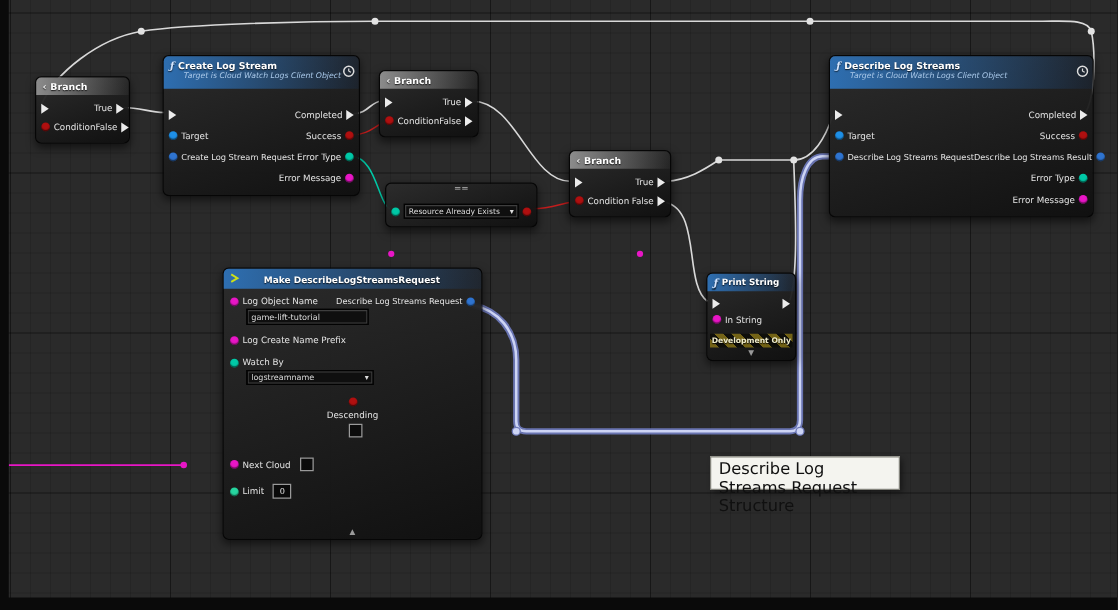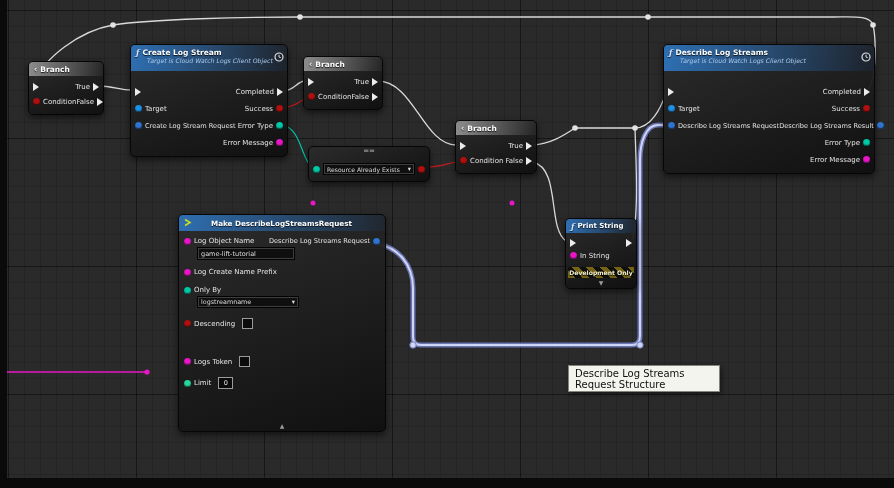--- a/index.html
+++ b/index.html
@@ -51,21 +51,21 @@
     font-size:6.1px;font-weight:bold;color:#efeccb;text-shadow:0 1px 1px #000;
     background:repeating-linear-gradient(45deg,rgba(190,160,20,.55) 0 5px,rgba(14,14,9,.92) 5px 10px);}
   .eqsign{text-align:center;font-size:7px;color:#b8b8b8;height:9px;line-height:9px;}
   .erow{display:flex;align-items:center;gap:3px;padding:2px 4px;height:22px;}
   .make{display:flex;flex-direction:column;}
   .mcontent{display:flex;flex-direction:column;padding-top:6px;}
   .mrow{display:flex;align-items:center;gap:3px;font-size:7px;padding:0 5px;white-space:nowrap;}
   .mrow .right{display:flex;align-items:center;gap:3px;margin-left:auto;}
   .indent{padding-left:18px;}
   .tooltip{position:absolute;z-index:3;background:#f4f4ef;border:1px solid #84847c;color:#101010;
-    font-size:10px;display:flex;align-items:center;padding:2px 6px;box-sizing:border-box;box-shadow:2px 2px 5px rgba(0,0,0,.45);}
+    font-size:13px;display:flex;align-items:flex-start;padding:2px 6px;box-sizing:border-box;box-shadow:2px 2px 5px rgba(0,0,0,.45);}
 </style>
 </head>
 <body>
 
 <div class="canvas">
 
   <svg class="wires" width="894" height="488">
 
     <path d="M868,91 C877,76 876,38 873,25 C870,15 852,17 834,17 L300,17 C246,17 151,19 113,25 C79,31 44,58 33,84" fill="none" stroke="#d9d9d9" stroke-width="1.3"></path>
     <path d="M99,86 C112,86 120,90 131,90" fill="none" stroke="#d9d9d9" stroke-width="1.3"></path>
@@ -267,36 +267,36 @@
       </div>
       <div class="mrow indent" style="margin-bottom:8px;">
         <input class="tbox" style="width: 90px;" readonly="" value="game-lift-tutorial">
       </div>
       <div class="mrow" style="margin-bottom:10px;">
         <span class="dot" style="background:var(--string)"></span>
         <span class="lbl">Log Create Name Prefix</span>
       </div>
       <div class="mrow" style="margin-bottom:2px;">
         <span class="dot" style="background:var(--enum)"></span>
-        <span class="lbl">Only By</span>
+        <span class="lbl">Watch By</span>
       </div>
       <div class="mrow indent" style="margin-bottom:10px;">
         <div class="ddown" style="width:102px;">
           <span>logstreamname</span>
           <span>▾</span>
         </div>
       </div>
-      <div class="mrow" style="margin-bottom:27px;">
+      <div class="mrow" style="margin-bottom:16px;flex-direction:column;">
         <span class="dot" style="background:var(--bool)"></span>
         <span class="lbl">Descending</span>
         <span class="cbox"></span>
       </div>
       <div class="mrow" style="margin-bottom:10px;">
         <span class="dot" style="background:var(--string)"></span>
-        <span class="lbl">Logs Token</span>
+        <span class="lbl">Next Cloud</span>
         <span class="cbox"></span>
       </div>
       <div class="mrow">
         <span class="dot" style="background:var(--int)"></span>
         <span class="lbl">Limit</span>
         <span class="nbox">0</span>
       </div>
     </div>
     <div class="collapse" style="margin-top:auto;">▲</div>
   </div>

